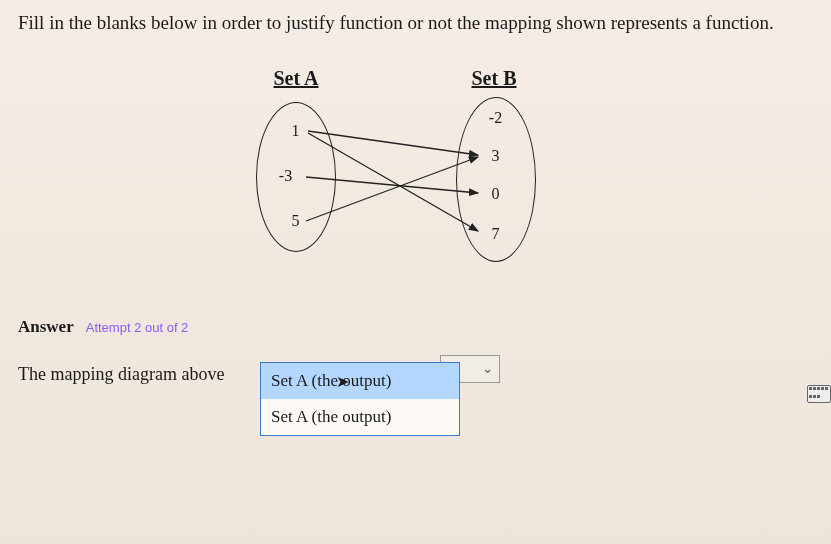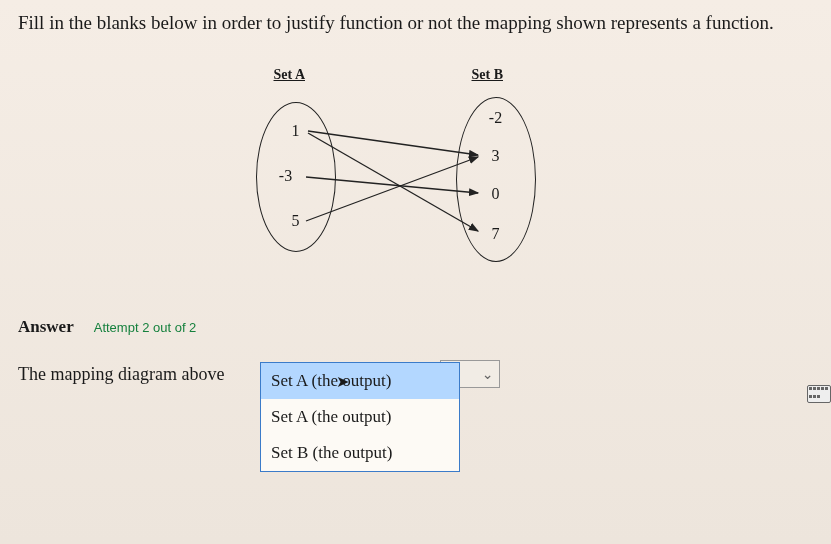--- a/index.html
+++ b/index.html
@@ -23,21 +23,21 @@
       justify-content: center;
       margin-bottom: 40px;
     }
     .diagram {
       position: relative;
       width: 340px;
       height: 210px;
     }
     .set-label {
       position: absolute;
-      font-size: 14px;
+      font-size: 20px;
       font-weight: bold;
       text-decoration: underline;
       top: 0;
     }
     .set-a-label { left: 28px; }
     .set-b-label { left: 226px; }
     .ellipse {
       position: absolute;
       border: 1.5px solid #222;
       border-radius: 50%;
@@ -56,41 +56,41 @@
     }
     svg.arrows {
       position: absolute;
       left: 0; top: 0;
       width: 340px; height: 210px;
       pointer-events: none;
     }
     .answer-row {
       display: flex;
       align-items: baseline;
-      gap: 20px;
+      gap: 12px;
       margin-top: 10px;
       position: relative;
     }
     .answer-label {
       font-size: 17px;
       font-weight: bold;
     }
     .attempt {
       font-size: 13px;
-      color: #15803d;
+      color: #8b5cf6;
       font-family: Arial, sans-serif;
     }
     .sentence-area {
       margin-top: 18px;
       font-size: 18px;
       line-height: 2.2;
     }
     .line {
       display: flex;
-      align-items: center;
+      align-items: flex-start;
       gap: 8px;
       flex-wrap: wrap;
     }
     .dropdown-closed {
       display: inline-flex;
       align-items: center;
       justify-content: flex-end;
       border: 1px solid #999;
       background: #f1ece5;
       height: 28px;
@@ -186,21 +186,20 @@
 </div>
 
 <div class="answer-row">
   <span class="answer-label">Answer</span>
   <span class="attempt">Attempt 2 out of 2</span>
 </div>
 
 <div class="dropdown-open">
   <div class="dropdown-option highlighted">Set A (the output)</div>
   <div class="dropdown-option">Set A (the output)</div>
-  <div class="dropdown-option">Set B (the output)</div>
 </div>
 
 <div class="cursor-overlay">➤</div>
 
 <div class="keyboard-icon">
   <span></span>
     <span></span>
     <span></span>
     <span></span>
     <span></span>

